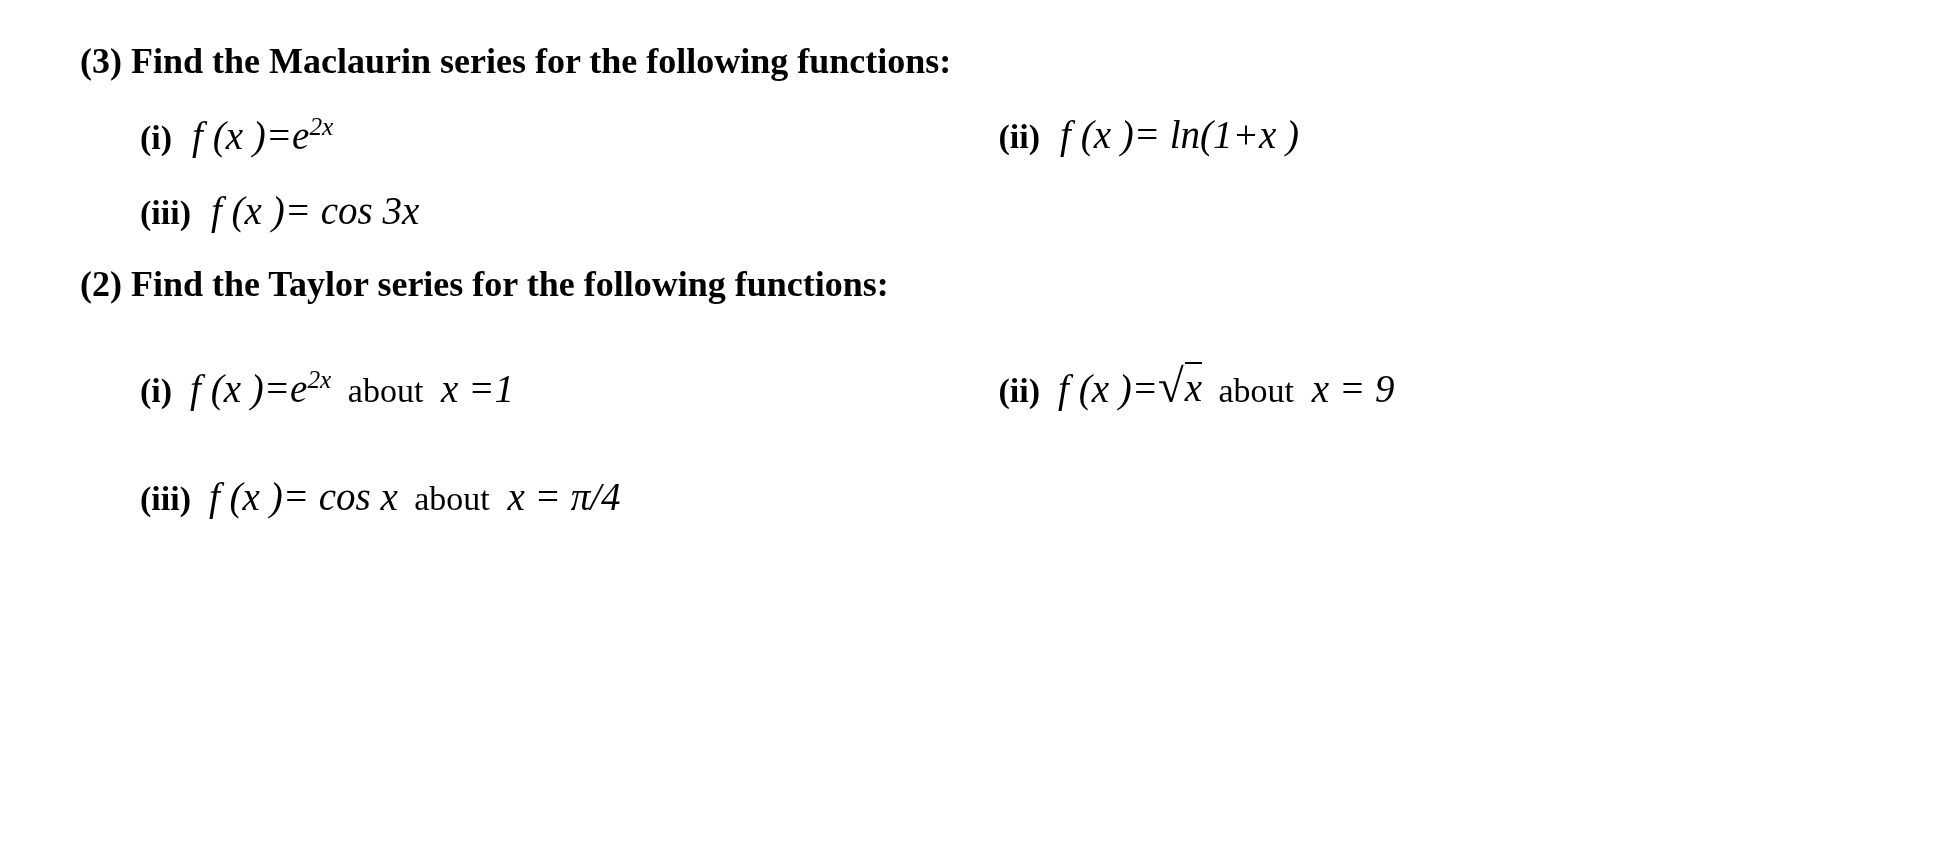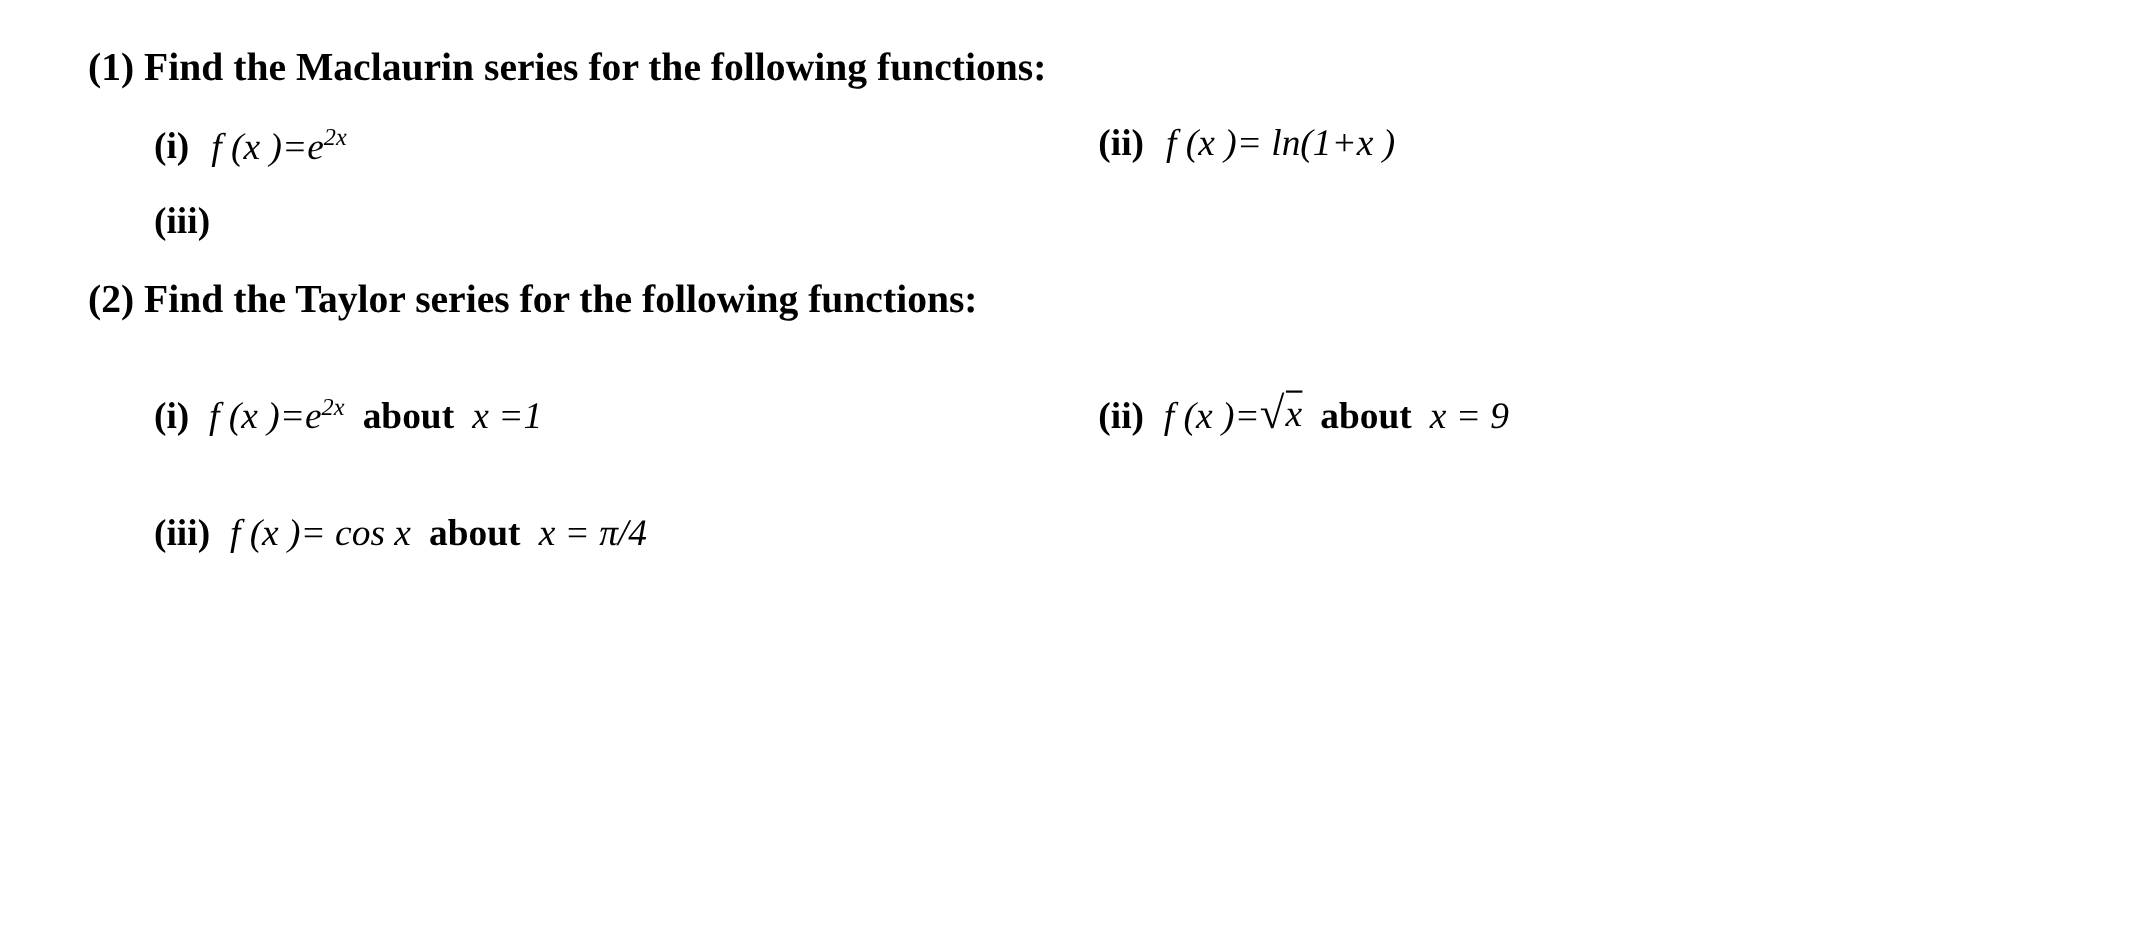--- a/index.html
+++ b/index.html
@@ -53,25 +53,25 @@
       gap: 10px;
     }
 
     .sub-label {
       font-weight: bold;
       margin-right: 10px;
     }
 
     .math-expr {
       font-style: italic;
-      font-size: 34px;
+      font-size: 39px;
     }
 
     .bold-text {
-      font-weight: bold;
+      font-weight: normal;
       font-style: normal;
       margin-top: 37px;
     }
 
     sup {
       font-size: 0.65em;
       vertical-align: super;
     }
 
     .problem-3 .sub-problem-item {
@@ -92,21 +92,21 @@
       margin-left: 1px;
       font-style: italic;
     }
   </style>
 </head>
 <body>
 
 <div class="page-content">
 
   <div class="problem">
-    <div class="problem-header">(1)  Find the Maclaurin series for the following functions:</div>
+    <div class="problem-header">(3)  Find the Maclaurin series for the following functions:</div>
 
     <div class="sub-problems">
 
       <div class="sub-problem-row">
         <div class="sub-problem-item">
           <span class="sub-label">(i)</span>
           <span class="math-expr">
             <i>f</i> (<i>x</i> )=<i>e</i><sup>2<i>x</i></sup>
           </span>
         </div>
@@ -114,20 +114,23 @@
           <span class="sub-label">(ii)</span>
           <span class="math-expr">
             <i>f</i> (<i>x</i> )= ln(1+<i>x</i> )
           </span>
         </div>
       </div>
 
       <div class="sub-problem-row">
         <div class="sub-problem-item">
           <span class="sub-label">(iii)</span>
+          <span class="math-expr">
+            <i>f</i> (<i>x</i> )= cos 3<i>x</i>
+          </span>
         </div>
       </div>
     </div>
   </div>
 
   <div class="problem problem-3">
     <div class="problem-header">(2)  Find the Taylor series for the following functions:</div>
 
     <div class="sub-problems">
 

